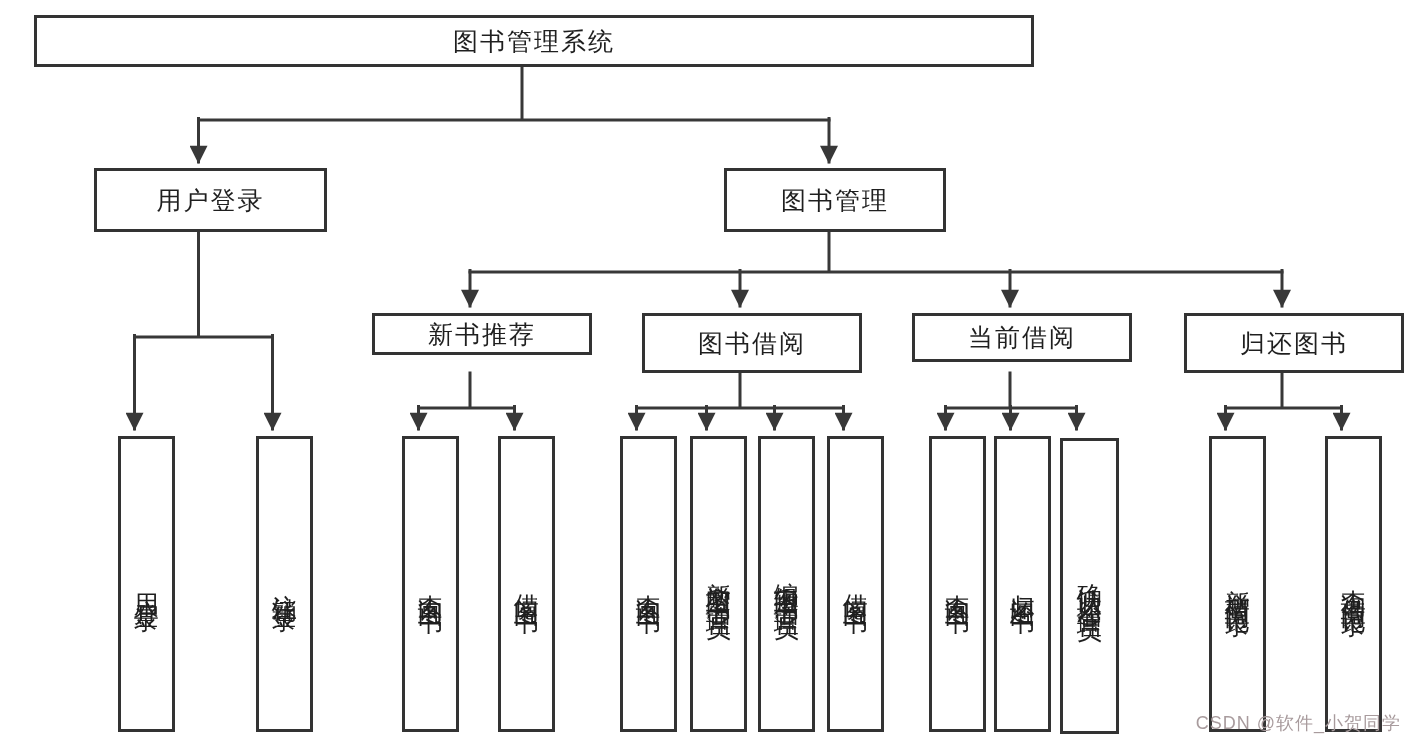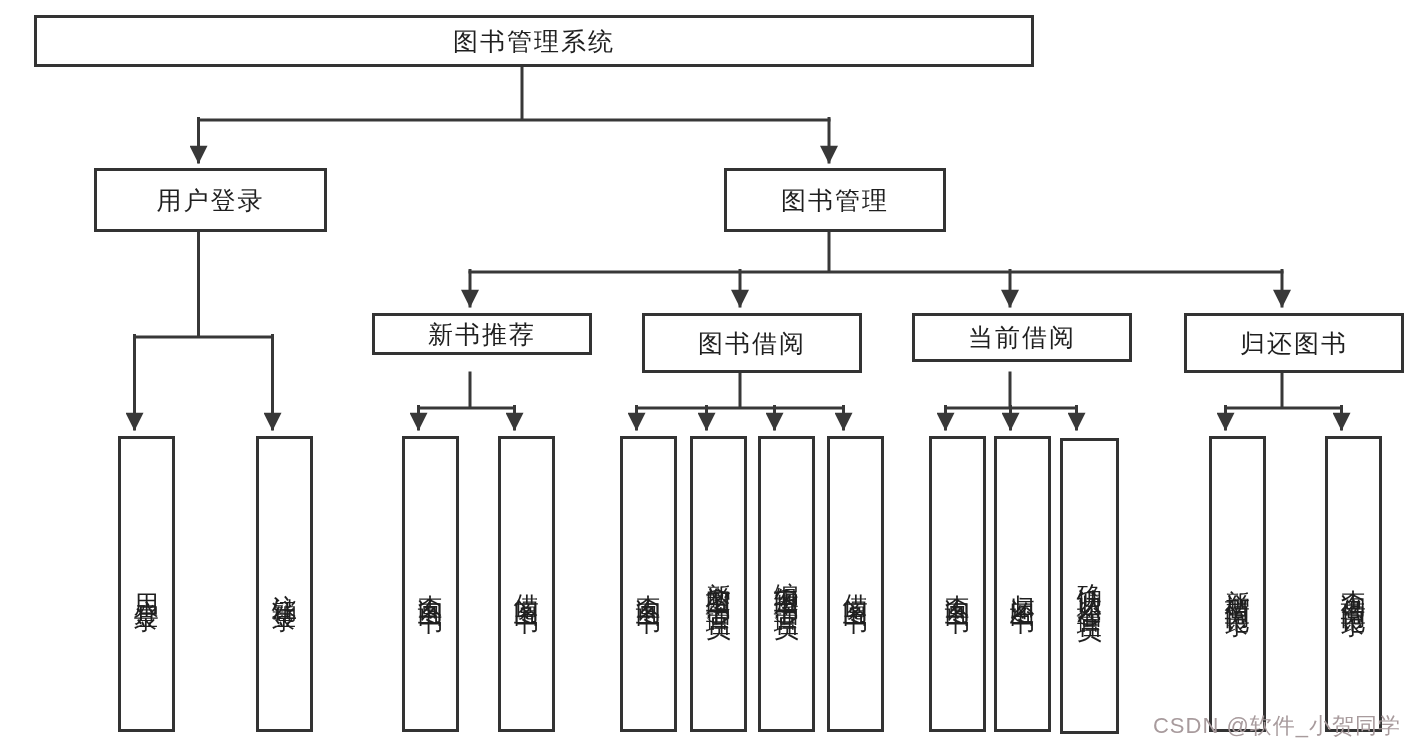--- a/index.html
+++ b/index.html
@@ -27,21 +27,21 @@
   .v .vt {
     writing-mode: vertical-rl;
     font-size: 25px;
     letter-spacing: 5px;
     line-height: 1.05;
     white-space: nowrap;
   }
   .watermark {
     position: absolute;
     top: 711px; right: 4px;
-    font-size: 22px;
+    font-size: 18px;
     letter-spacing: 1px;
     color: var(--wm, #a89b9d);
     z-index: 3;
     white-space: nowrap;
   }
 </style>
 </head>
 <body>
 
 <svg class="wires" viewBox="0 0 1405 747" aria-hidden="true">

